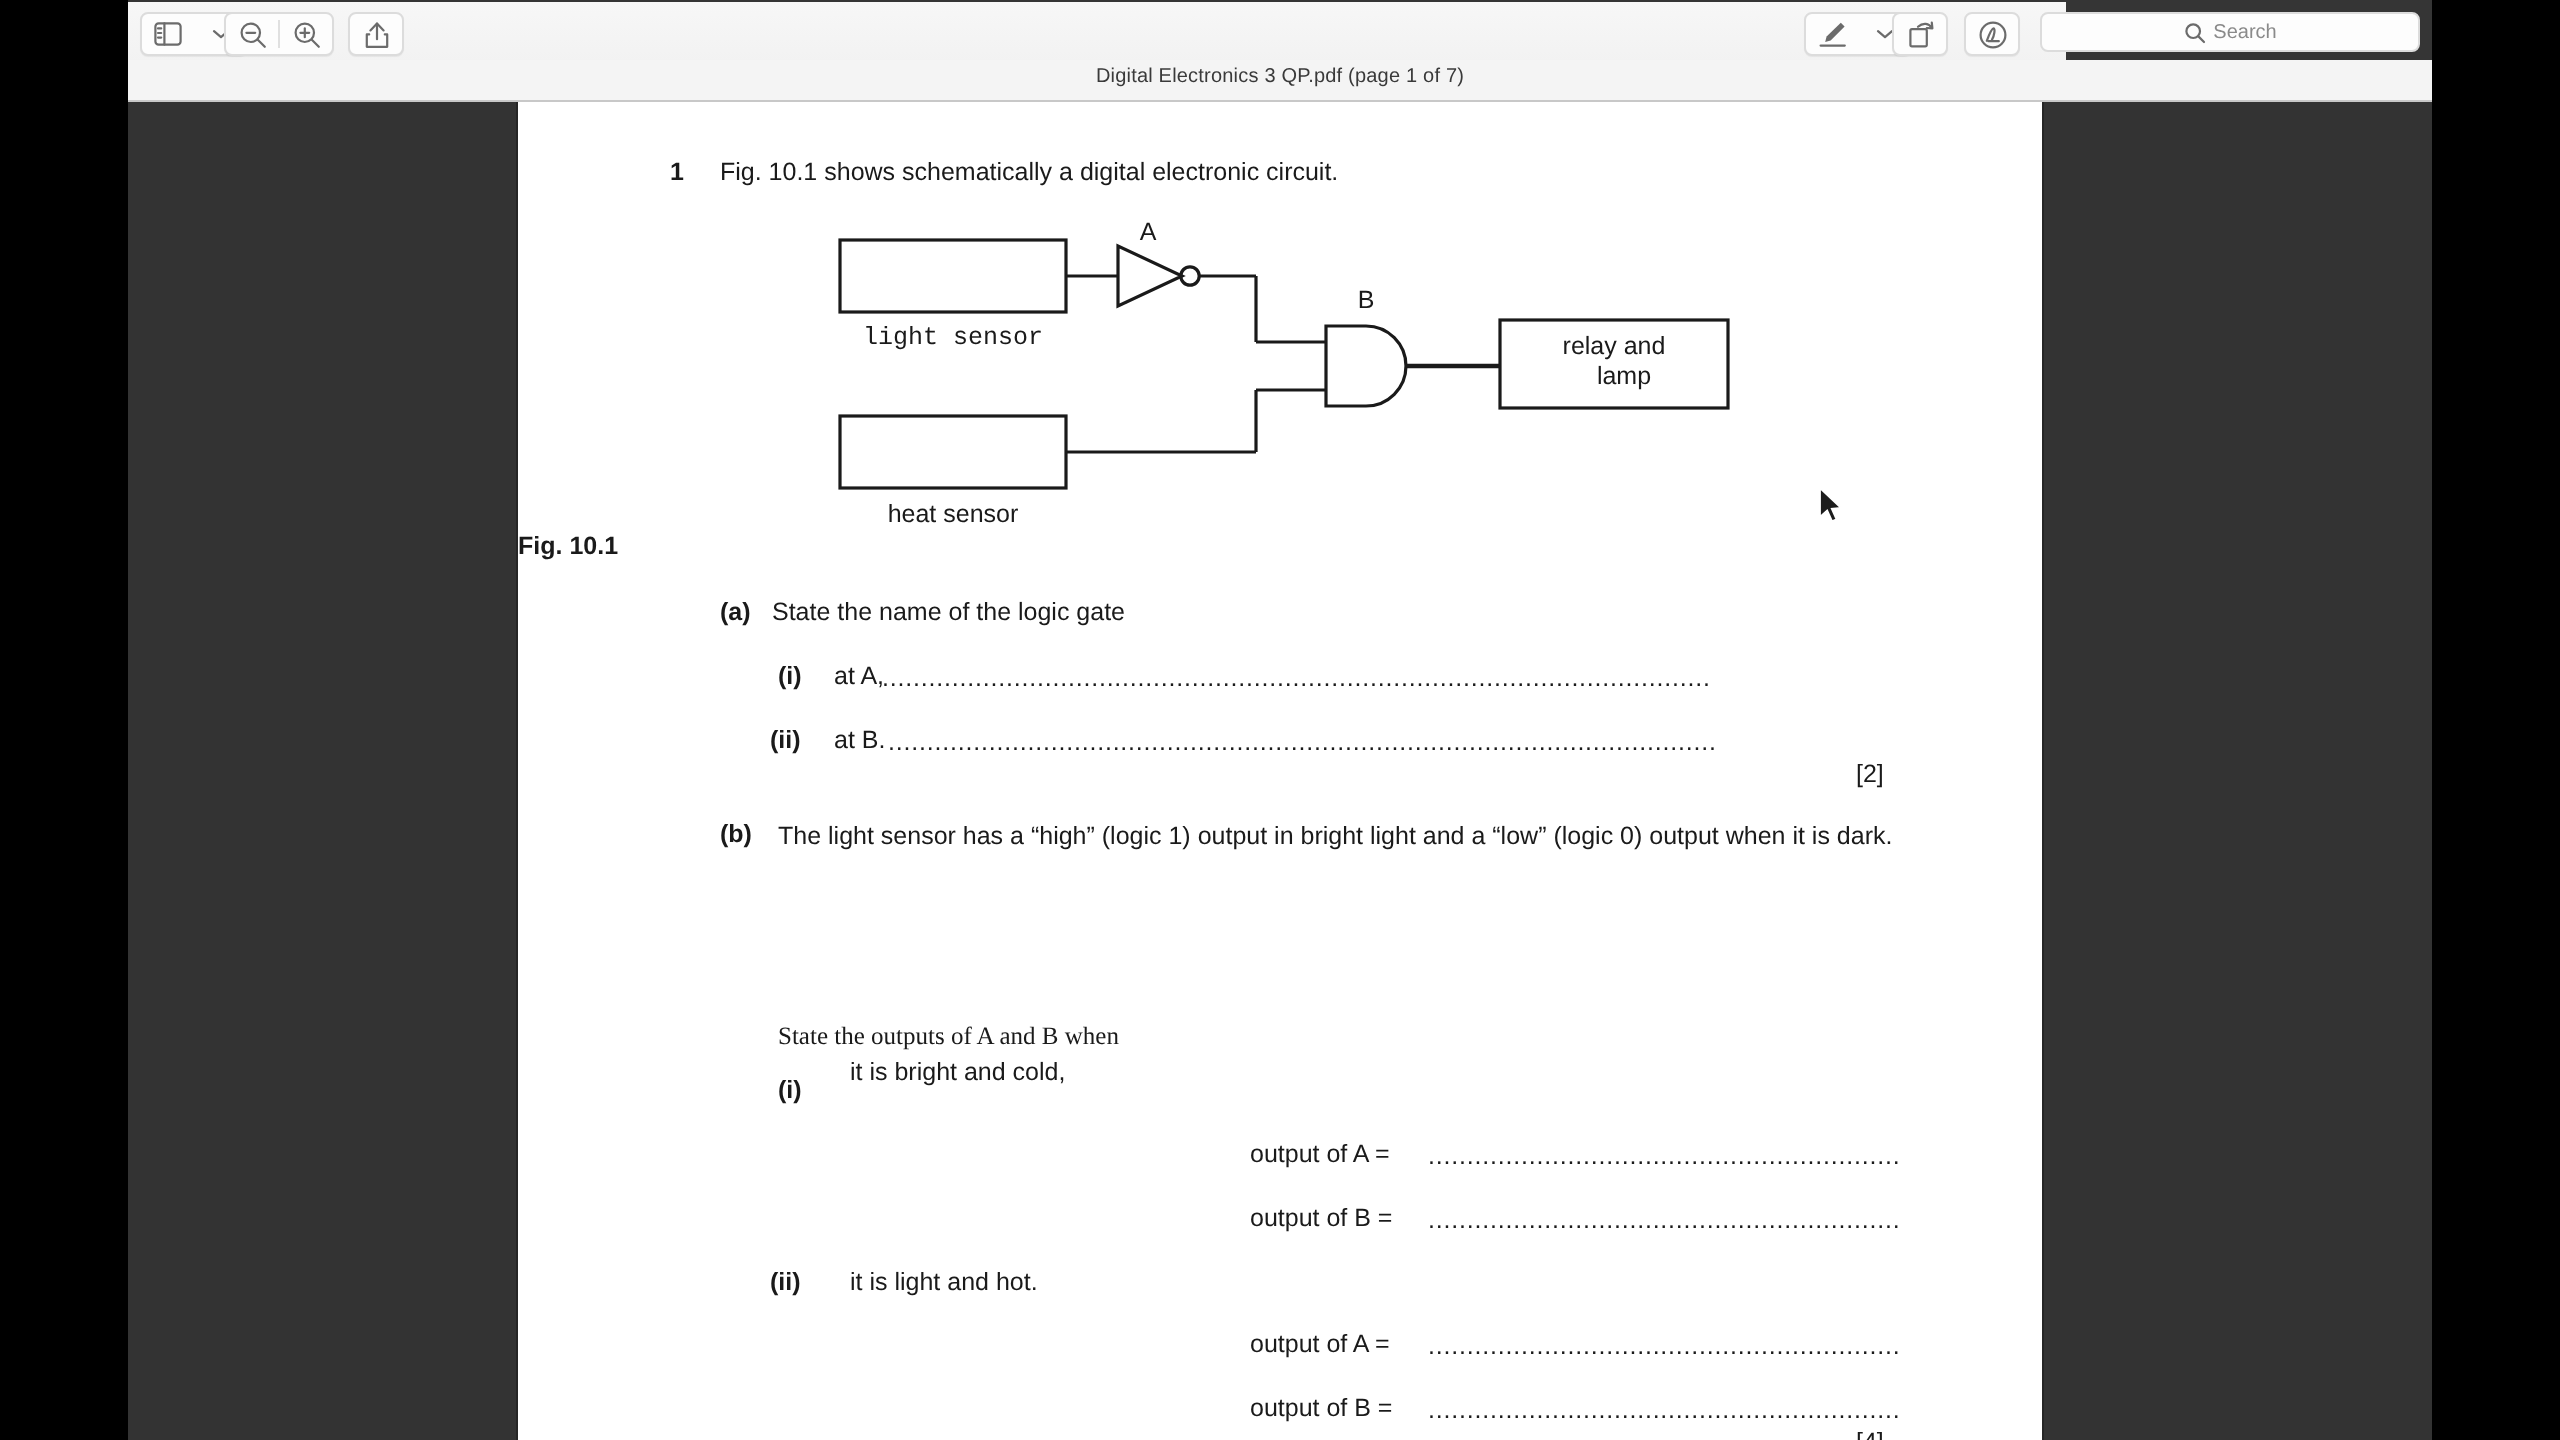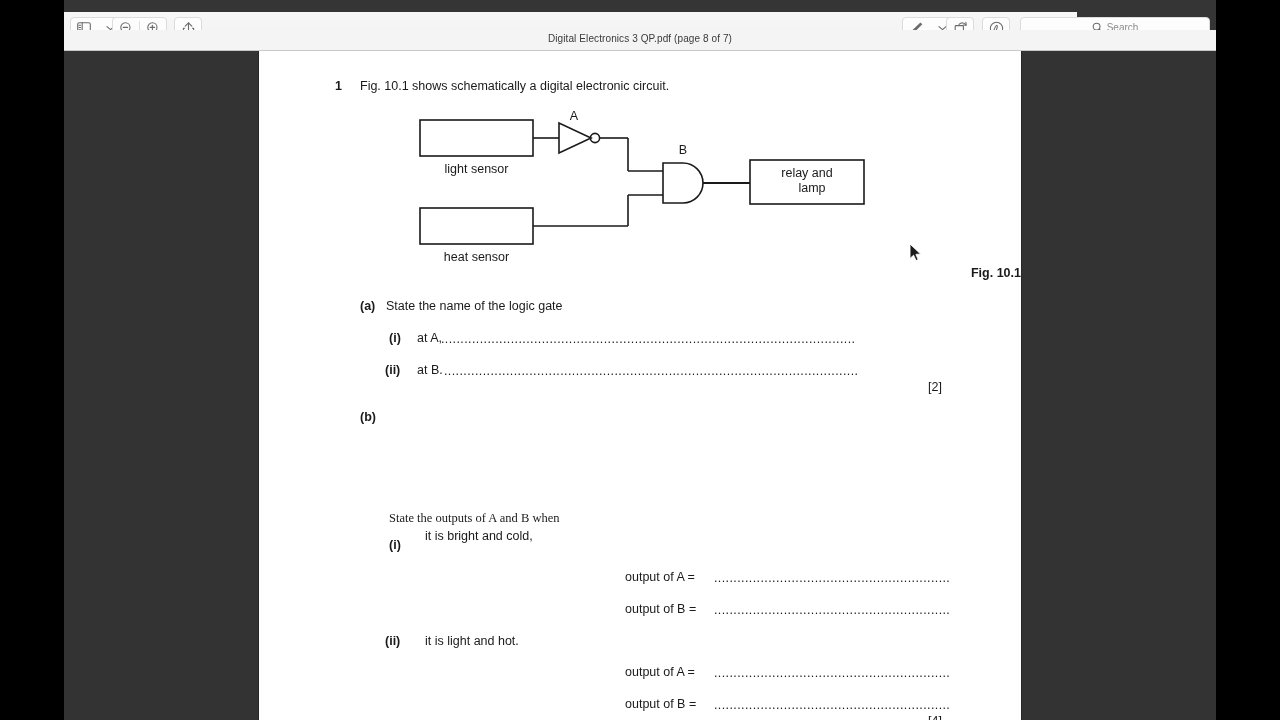--- a/index.html
+++ b/index.html
@@ -26,25 +26,24 @@
     left: 64px;
     top: 0px;
     width: 1152px;
     height: 720px;
     background: #353535;
     overflow: hidden;
   }
   
   .toolbar {
     position: absolute;
-    left: 0; top: 12px;
+    left: 0; top: 1px;
     width: 969px;
     height: 30px;
     background: linear-gradient(to bottom, #f7f7f7 0%, #f2f2f2 100%);
-    padding-left: 44px;
   }
   .titlebar {
     position: absolute;
     left: 0; top: 30px;
     width: 1152px;
     height: 20px;
     background: #f4f4f4;
     border-bottom: 1px solid #c8c8c8;
   }
   .doc-title {
@@ -168,21 +167,21 @@
     position: absolute;
     left: 0px;
     top: 50px;
     width: 762px;
     height: 170px;
   }
   .fig-caption {
     position: absolute;
     left: 0; top: 215px;
     width: 762px;
-    text-align: right;
+    text-align: left;
     font-size: 12.5px;
     font-weight: bold;
   }
   .blk-label {
     position: absolute;
     font-size: 12.5px;
     text-align: center;
     line-height: 15px;
   }
 
@@ -316,21 +315,21 @@
           <svg class="ico" width="11" height="11" viewBox="0 0 11 11">
             <circle cx="4.6" cy="4.6" r="3.4"></circle>
             <line x1="7.2" y1="7.2" x2="10" y2="10"></line>
           </svg>
           <span class="search-text">Search</span>
         </div>
       </div>
     </div>
 
     <div class="titlebar">
-      <div class="doc-title">Digital Electronics 3 QP.pdf (page 8 of 7)</div>
+      <div class="doc-title">Digital Electronics 3 QP.pdf (page 1 of 7)</div>
     </div>
 
     <div class="pdf-area">
       <div class="page">
         <div class="doc">
 
           <div class="q-num">1</div>
           <div class="q-text">Fig. 10.1 shows schematically a digital electronic circuit.</div>
 
           <svg class="circuit" viewBox="0 0 762 170">
@@ -352,21 +351,21 @@
               <line x1="340" y1="37" x2="369" y2="37"></line>
               <line x1="369" y1="37" x2="369" y2="70"></line>
               <line x1="369" y1="70" x2="404" y2="70"></line>
               <line x1="274" y1="125" x2="369" y2="125"></line>
               <line x1="369" y1="125" x2="369" y2="94"></line>
               <line x1="369" y1="94" x2="404" y2="94"></line>
               <line x1="444" y1="82" x2="491" y2="82" stroke-width="2.2"></line>
             </g>
           </svg>
 
-          <div class="blk-label" style="left:161px; top:111px; width:113px;">light sensor</div>
+          <div class="blk-label" style="left:161px; top:111px; width:113px;font-family:Liberation Mono, monospace;">light sensor</div>
           <div class="blk-label" style="left:161px; top:199px; width:113px;">heat sensor</div>
           <div class="blk-label" style="left:491px; top:115px; width:114px;">relay and</div>
           <div class="blk-label" style="left:491px; top:130px; width:124px;">lamp</div>
           <div class="blk-label" style="left:303px; top:58px; width:24px;">A</div>
           <div class="blk-label" style="left:412px; top:92px; width:24px;">B</div>
 
           <div class="fig-caption">Fig. 10.1</div>
 
           <div class="part lbl-b" style="left:101px; top:248px;">(a)</div>
           <div class="part" style="left:127px; top:248px;">State the name of the logic gate</div>
@@ -375,20 +374,21 @@
           <div class="part" style="left:158px; top:280px;">at A,</div>
           <div class="dots" style="left:182px; top:281px; width:508px;">...........................................................................................................</div>
 
           <div class="part lbl-b" style="left:126px; top:312px;">(ii)</div>
           <div class="part" style="left:158px; top:312px;">at B.</div>
           <div class="dots" style="left:185px; top:313px; width:505px;">...........................................................................................................</div>
 
           <div class="marks" style="left:669px; top:329px;">[2]</div>
 
           <div class="part lbl-b" style="left:101px; top:359px;">(b)</div>
+          <div class="body-blk" style="left:130px; top:359px; width:563px;">The light sensor has a “high” (logic 1) output in bright light and a “low” (logic 0) output when it is dark.</div>
           <div class="body-blk" style="left:130px; top:459px; width:563px;font-family:Liberation Serif, serif;">State the outputs of A and B when</div>
 
           <div class="part lbl-b" style="left:130px; top:487px;">(i)</div>
           <div class="part" style="left:166px; top:478px;">it is bright and cold,</div>
 
           <div class="outlbl" style="left:366px; top:519px;">output of A  =</div>
           <div class="dots" style="left:455px; top:520px; width:235px;">................................................................</div>
           <div class="outlbl" style="left:366px; top:551px;">output of B  =</div>
           <div class="dots" style="left:455px; top:552px; width:235px;">................................................................</div>
 

